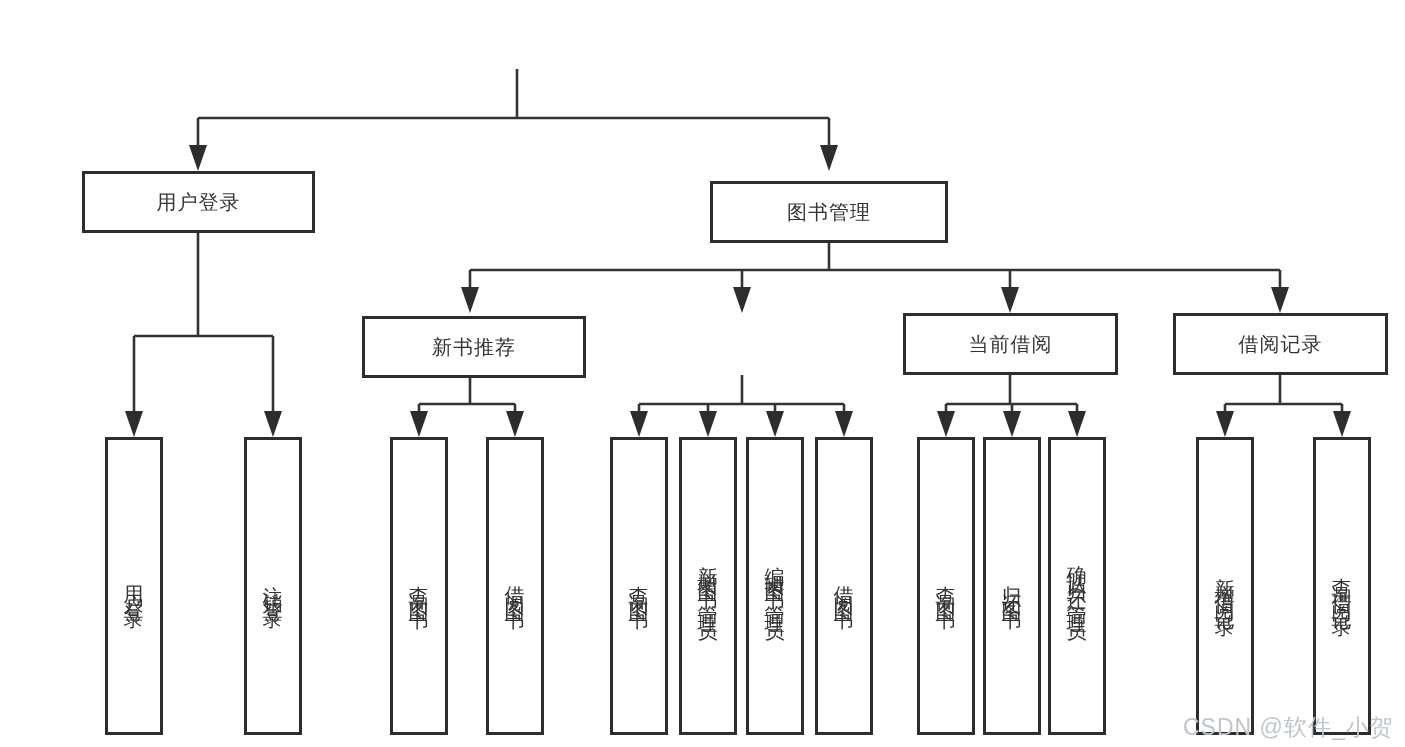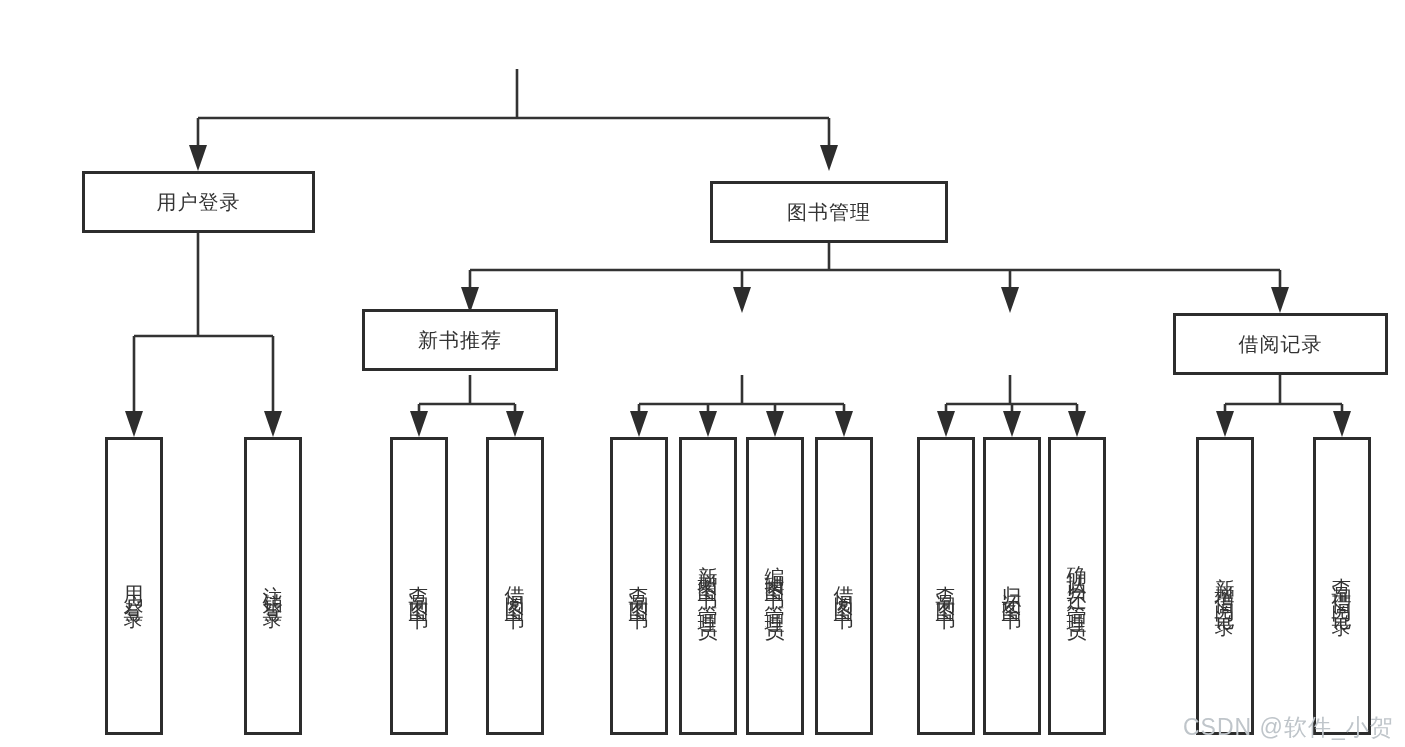--- a/index.html
+++ b/index.html
@@ -109,21 +109,22 @@
     <polygon points="1003,411 1021,411 1012,437"></polygon>
     <polygon points="1068,411 1086,411 1077,437"></polygon>
     <polygon points="1216,411 1234,411 1225,437"></polygon>
     <polygon points="1333,411 1351,411 1342,437"></polygon>
   </svg>
 
 
   <div class="box" style="left:82px;top:171px;width:233px;height:62px;">用户登录</div>
   <div class="box" style="left:710px;top:171px;width:238px;height:62px;margin-top:10px;">图书管理</div>
 
-  <div class="box" style="left:362px;top:309px;width:196px;height:62px;">新书推荐</div>
+  <div class="box" style="left:362px;top:316px;width:224px;height:62px;">新书推荐</div>
+  <div class="box" style="left:903px;top:313px;width:215px;height:62px;">当前借阅</div>
   <div class="box" style="left:1173px;top:313px;width:215px;height:62px;">借阅记录</div>
 
   <div class="box leaf" style="left:105px;">用户登录</div>
   <div class="box leaf" style="left:244px;">注销登录</div>
   <div class="box leaf" style="left:390px;">查询图书</div>
   <div class="box leaf" style="left:486px;">借阅图书</div>
   <div class="box leaf" style="left:610px;">查询图书</div>
   <div class="box leaf" style="left:679px;">新增图书（管理员）</div>
   <div class="box leaf" style="left:746px;">编辑图书（管理员）</div>
   <div class="box leaf" style="left:815px;">借阅图书</div>

